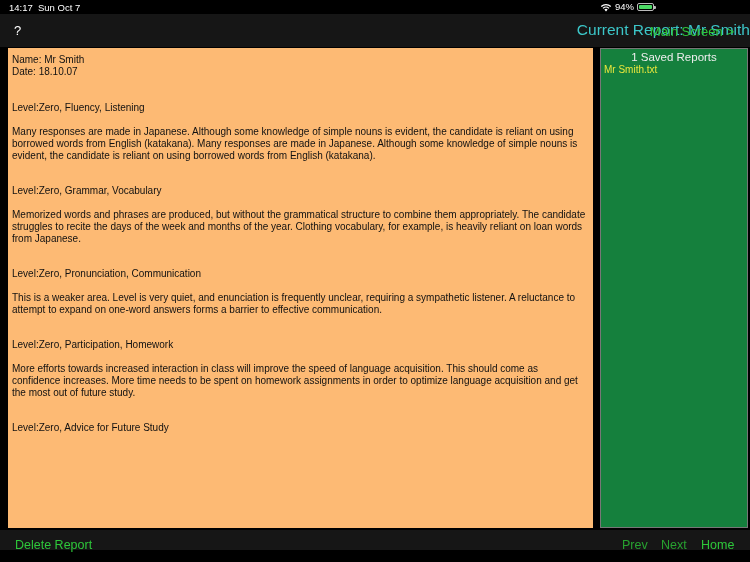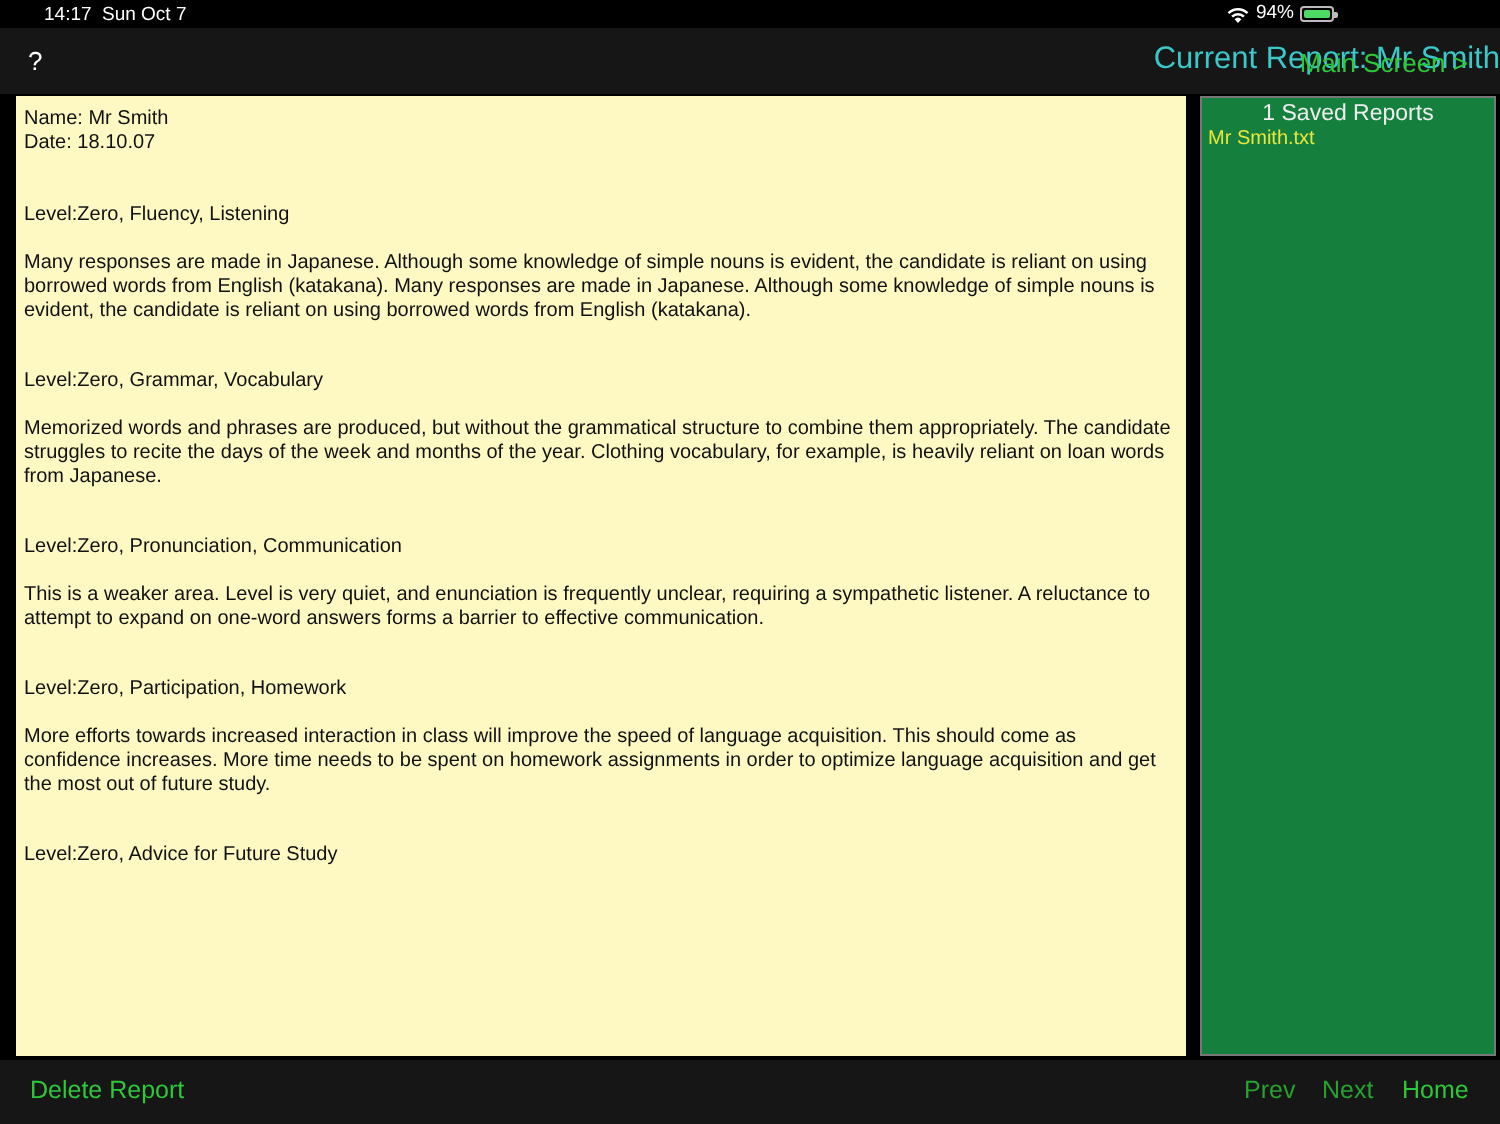--- a/index.html
+++ b/index.html
@@ -3,21 +3,21 @@
 <meta charset="utf-8">
 <style>
   html, body { margin: 0; padding: 0; }
   body {
     width: 750px; height: 562px; overflow: hidden;
     background: #000;
     font-family: "Liberation Sans", sans-serif;
     position: relative;
   }
   .status-bar {
-    position: absolute; left: 17px; top: 0; width: 656px; height: 14px;
+    position: absolute; left: 4px; top: 0; width: 656px; height: 14px;
     background: #000; color: #fff; font-size: 9.5px;
   }
   .status-bar .time { position: absolute; left: 5px; top: 2px; }
   .status-bar .date { position: absolute; left: 34px; top: 2px; }
   .status-bar .right { position: absolute; right: 6px; top: 1px; display: flex; align-items: center; gap: 3px; }
   .wifi { width: 12px; height: 10px; }
   .battery {
     width: 17px; height: 8px; border: 1px solid #bbb; border-radius: 2px;
     position: relative; box-sizing: border-box; padding: 1px;
   }
@@ -37,41 +37,41 @@
   .title {
     position: absolute; left: 0; right: 0; top: 7px; text-align: right;
     color: #3cc7c9; font-size: 15.5px;
   }
   .main-screen-btn {
     position: absolute; right: 16px; top: 10px; color: #2ec73a; font-size: 13px; cursor: pointer;
   }
 
   .report-panel {
     position: absolute; left: 8px; top: 48px; width: 585px; height: 480px;
-    background: #fef9c3; box-sizing: border-box; padding: 6px 4px;
+    background: #fdba74; box-sizing: border-box; padding: 6px 4px;
     color: #111; font-size: 10px; line-height: 12px; overflow: hidden;
   }
   .report-panel p { margin: 0; }
   .report-panel .meta { margin-bottom: 24px; }
   .report-panel .section-heading { margin-bottom: 12px; }
   .report-panel .section-body { margin-bottom: 23px; }
 
   .saved-panel {
     position: absolute; left: 600px; top: 48px; width: 148px; height: 480px;
     background: #15803d; border: 1px solid #777; box-sizing: border-box;
   }
   .saved-title {
     text-align: center; color: #eee; font-size: 11.5px; margin-top: 2px;
   }
   .saved-item {
     color: #e9e63c; font-size: 10px; padding-left: 3px; margin-top: 1px; cursor: pointer;
   }
 
   .footer {
-    position: absolute; left: 0; top: 530px; width: 750px; height: 32px;
+    position: absolute; left: 0; top: 530px; width: 750px; height: 20px;
     background: #161616;
   }
   .delete-btn { position: absolute; left: 15px; top: 8px; color: #2ec73a; font-size: 12.5px; cursor: pointer; }
   .page-indicator { position: absolute; left: 0; right: 0; top: 6px; text-align: center; color: #3cc7c9; font-size: 14px; }
   .prev-btn { position: absolute; left: 622px; top: 8px; color: #27a230; font-size: 12.5px; cursor: pointer; }
   .next-btn { position: absolute; left: 661px; top: 8px; color: #27a230; font-size: 12.5px; cursor: pointer; }
   .home-btn { position: absolute; left: 701px; top: 8px; color: #2ec73a; font-size: 12.5px; cursor: pointer; }
 </style>
 </head>
 <body>

